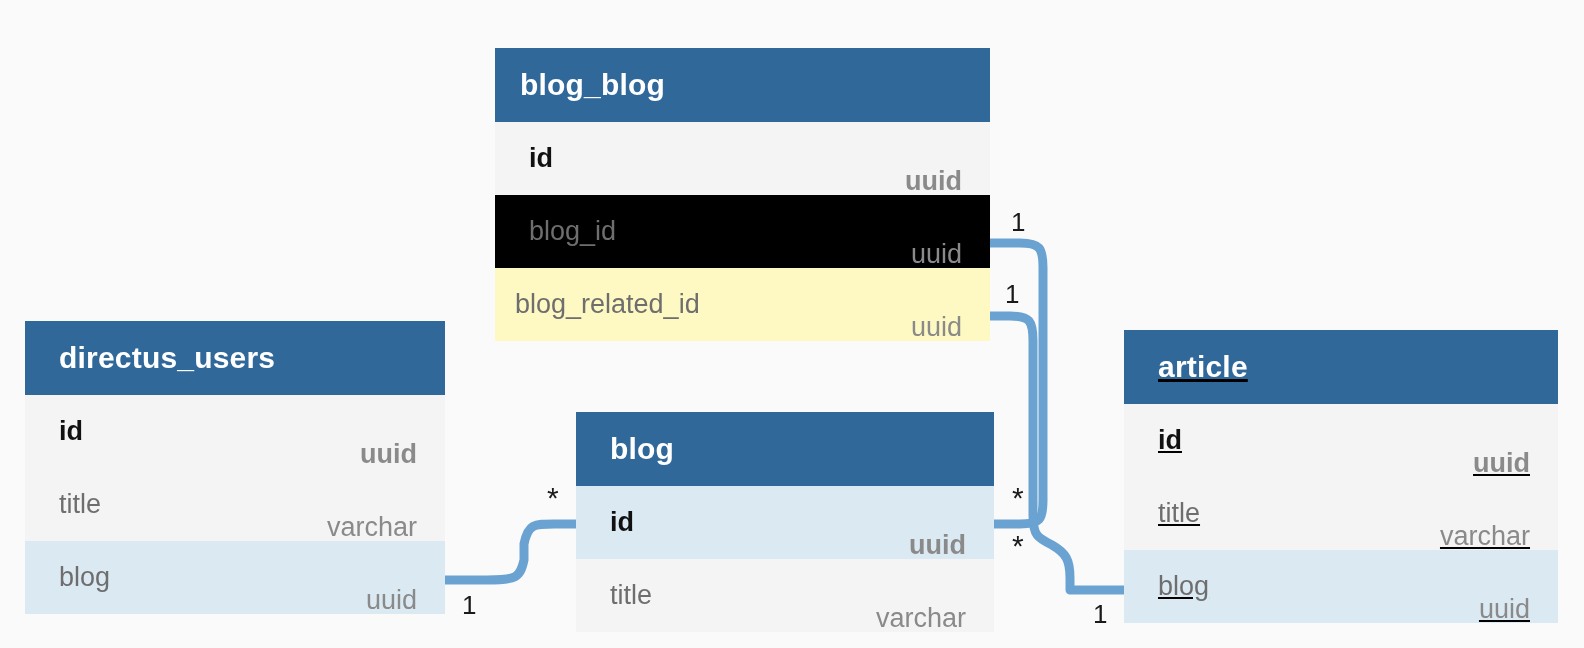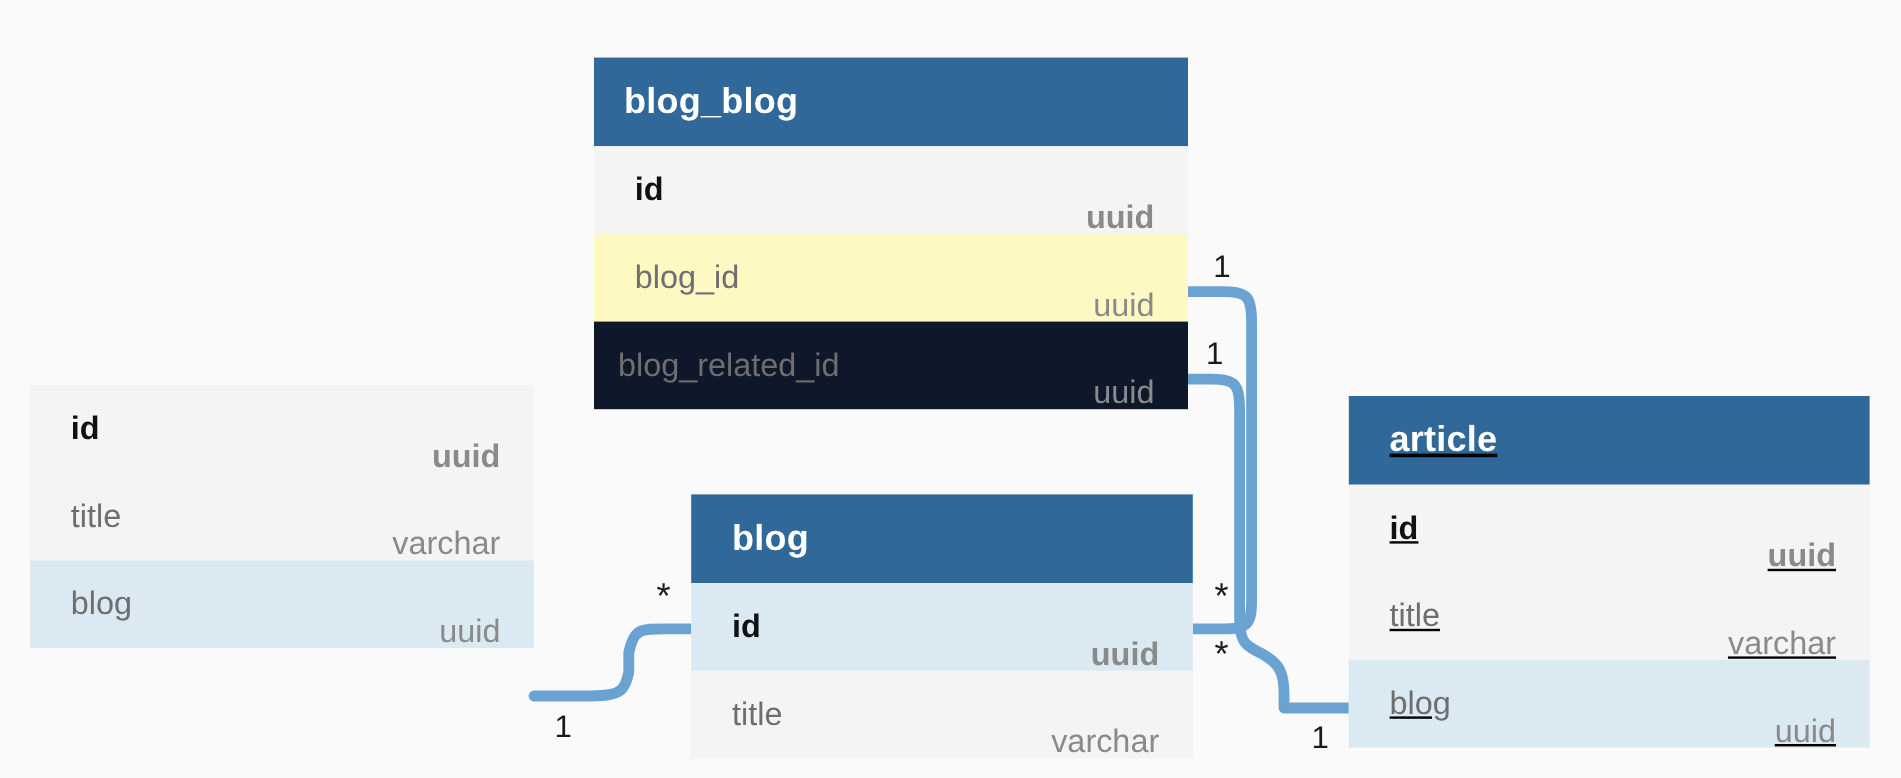--- a/index.html
+++ b/index.html
@@ -115,31 +115,32 @@
   </svg>
 
   <div id="entities-layer">
       <div class="entity" style="left: 495px; top: 48px; width: 495px;">
         <div class="entity-header" style="background: rgb(48, 104, 154); padding-left: 25px;">blog_blog</div>
         <div class="entity-rows">
           <div class="row pk">
             <span class="col-name">id</span>
             <span class="col-type">uuid</span>
           </div>
-          <div class="row hl" style="background: #fef9c3; gap: 32px;">
+          <div class="row hl" style="background: #000000; gap: 32px;">
             <span class="col-name">blog_id</span>
             <span class="col-type">uuid</span>
           </div>
-          <div class="row hl" style="background: #0f172a; padding-left: 20px;">
+          <div class="row hl" style="background: #fef9c3; padding-left: 20px;">
             <span class="col-name">blog_related_id</span>
             <span class="col-type">uuid</span>
           </div>
         </div>
       </div>
       <div class="entity" style="left: 25px; top: 321px; width: 420px;">
+        <div class="entity-header" style="background: rgb(48, 104, 154);">directus_users</div>
         <div class="entity-rows">
           <div class="row pk">
             <span class="col-name">id</span>
             <span class="col-type">uuid</span>
           </div>
           <div class="row">
             <span class="col-name">title</span>
             <span class="col-type">varchar</span>
           </div>
           <div class="row hl" style="background: rgb(219, 233, 242);">

